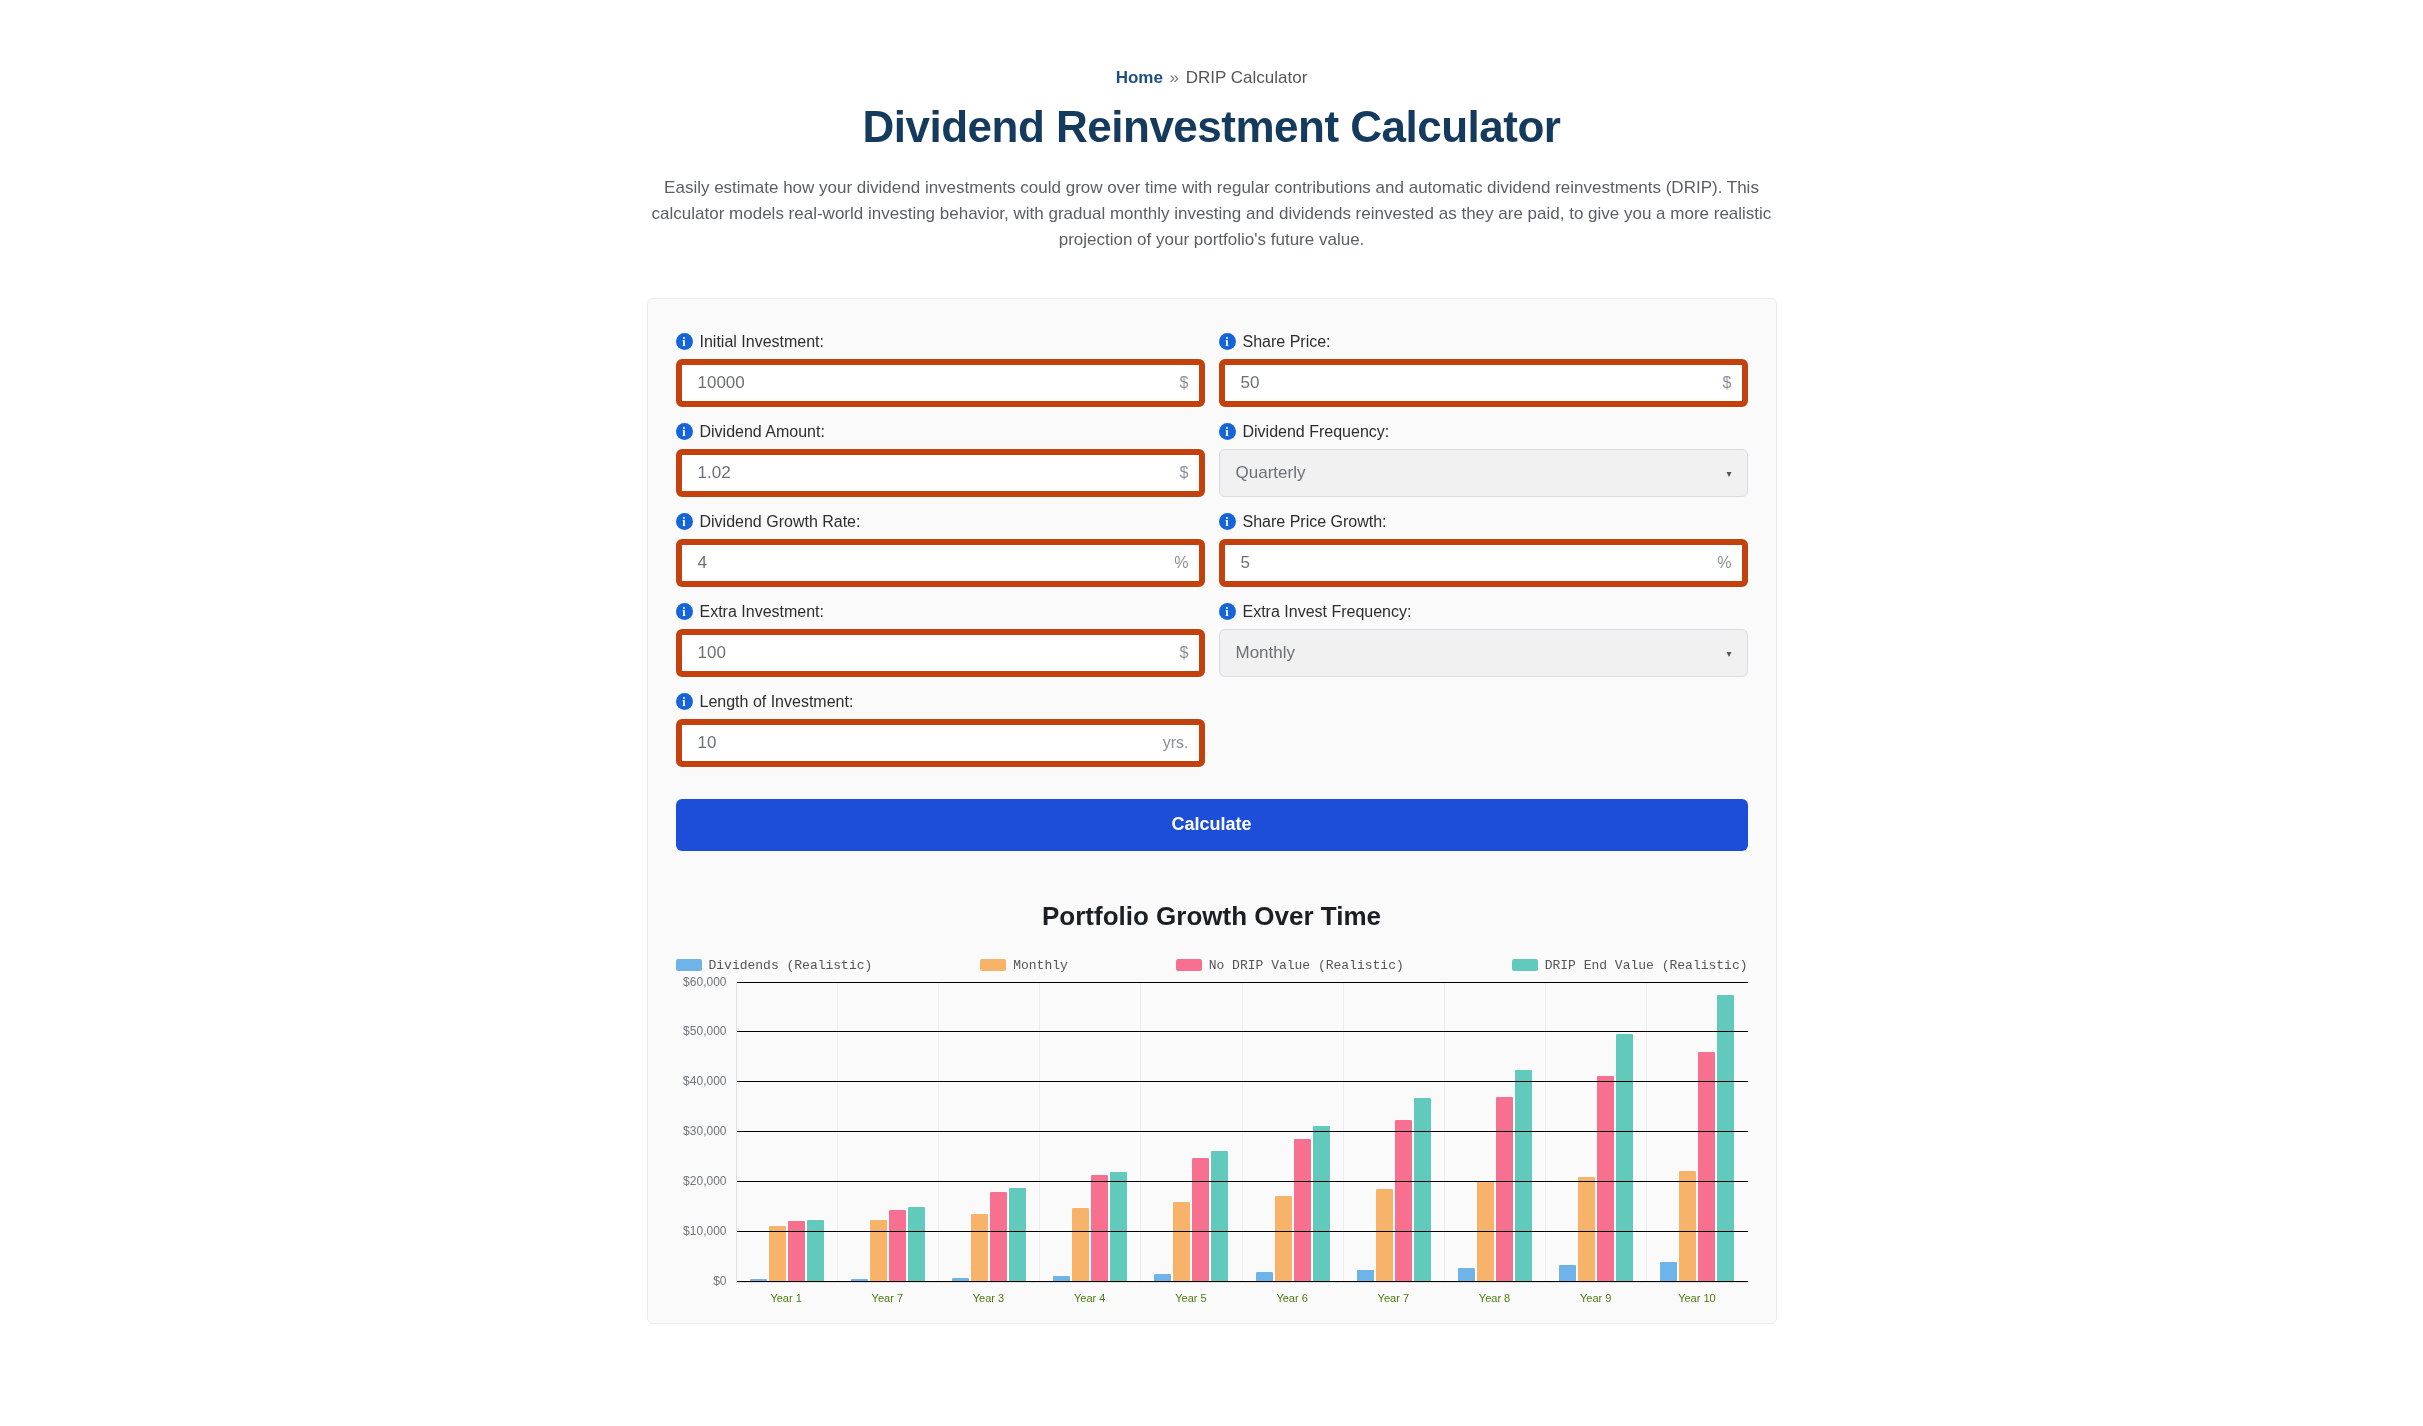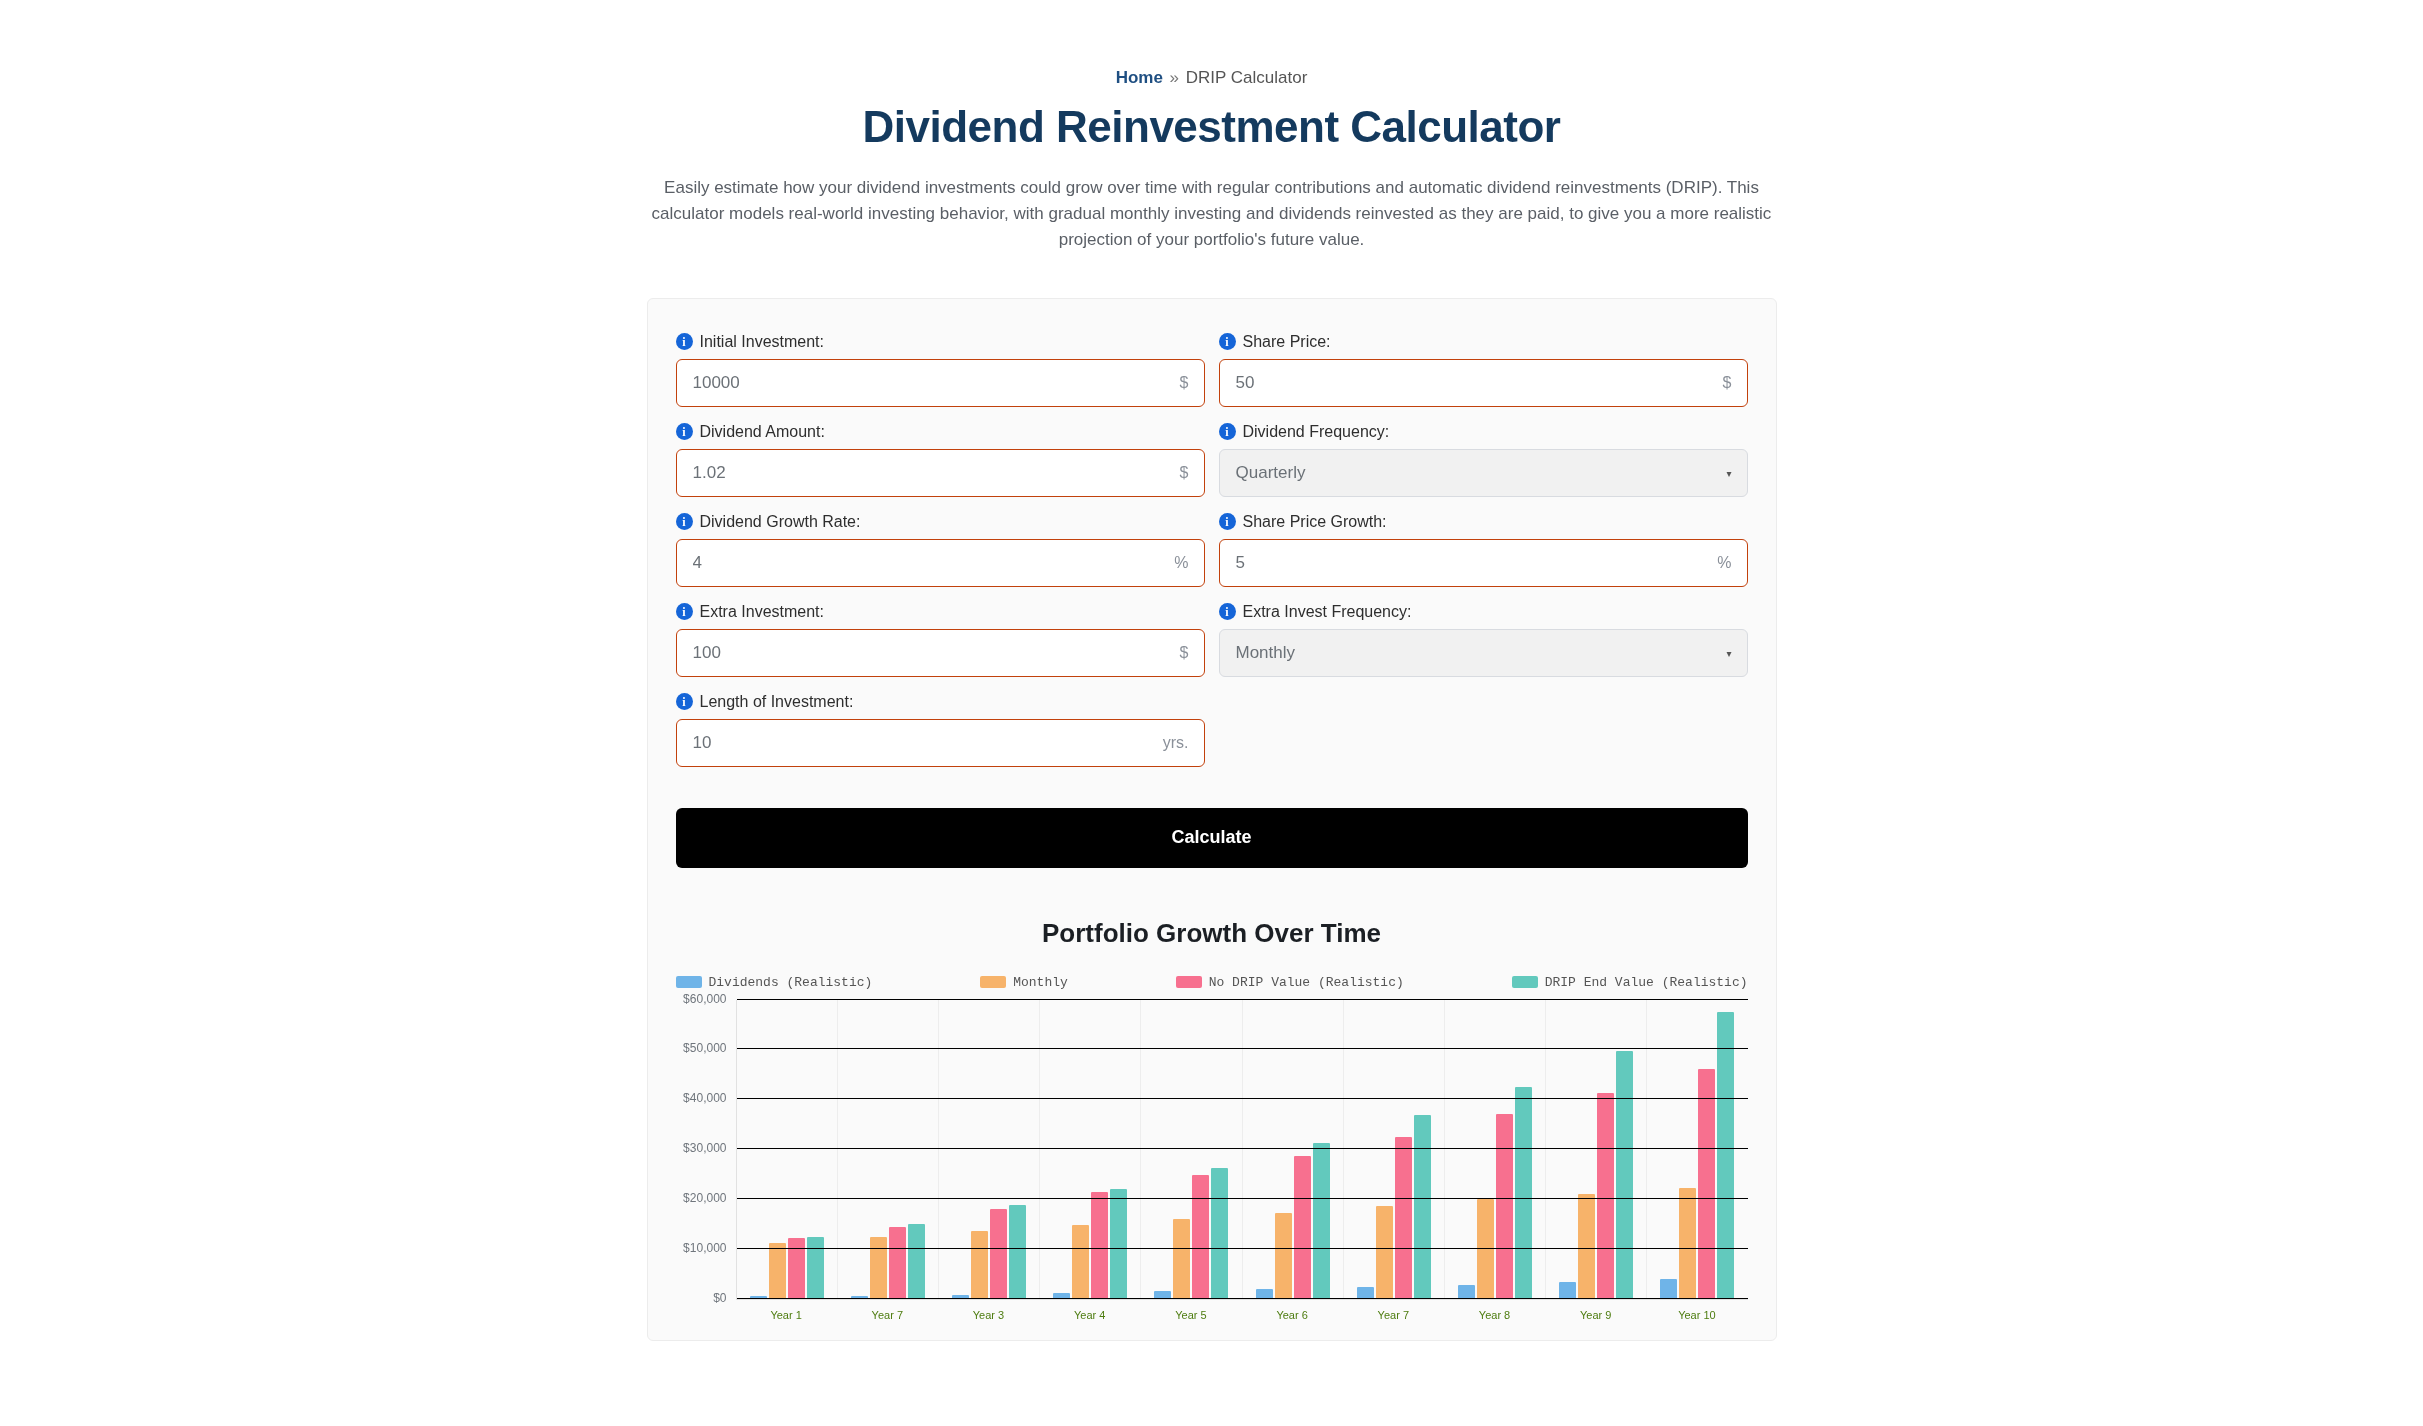--- a/index.html
+++ b/index.html
@@ -88,21 +88,21 @@
     flex: 0 0 auto;
     cursor: pointer;
   }
   .input-wrap {
     position: relative;
     display: block;
   }
   .input-wrap input {
     width: 100%;
     height: 48px;
-    border: 1px solid #c2410c;
+    border: 6px solid #c2410c;
     border-radius: 6px;
     background: #fff;
     padding: 0 46px 0 16px;
     font-size: 17px;
     color: #6b7177;
     font-family: "Liberation Sans", sans-serif;
     outline: none;
   }
   .unit {
     position: absolute;
@@ -133,23 +133,23 @@
     right: 16px;
     top: 50%;
     transform: translateY(-50%);
     font-size: 10px;
     color: #555;
     pointer-events: none;
   }
   .calc-btn {
     display: block;
     width: 100%;
-    margin-top: 25px;
-    height: 60px;
-    background: #000000;
+    margin-top: 16px;
+    height: 52px;
+    background: #1d4ed8;
     border: none;
     border-radius: 6px;
     color: #fff;
     font-size: 18px;
     font-weight: 700;
     cursor: pointer;
     font-family: "Liberation Sans", sans-serif;
   }
   .toggle-row {
     display: flex;

